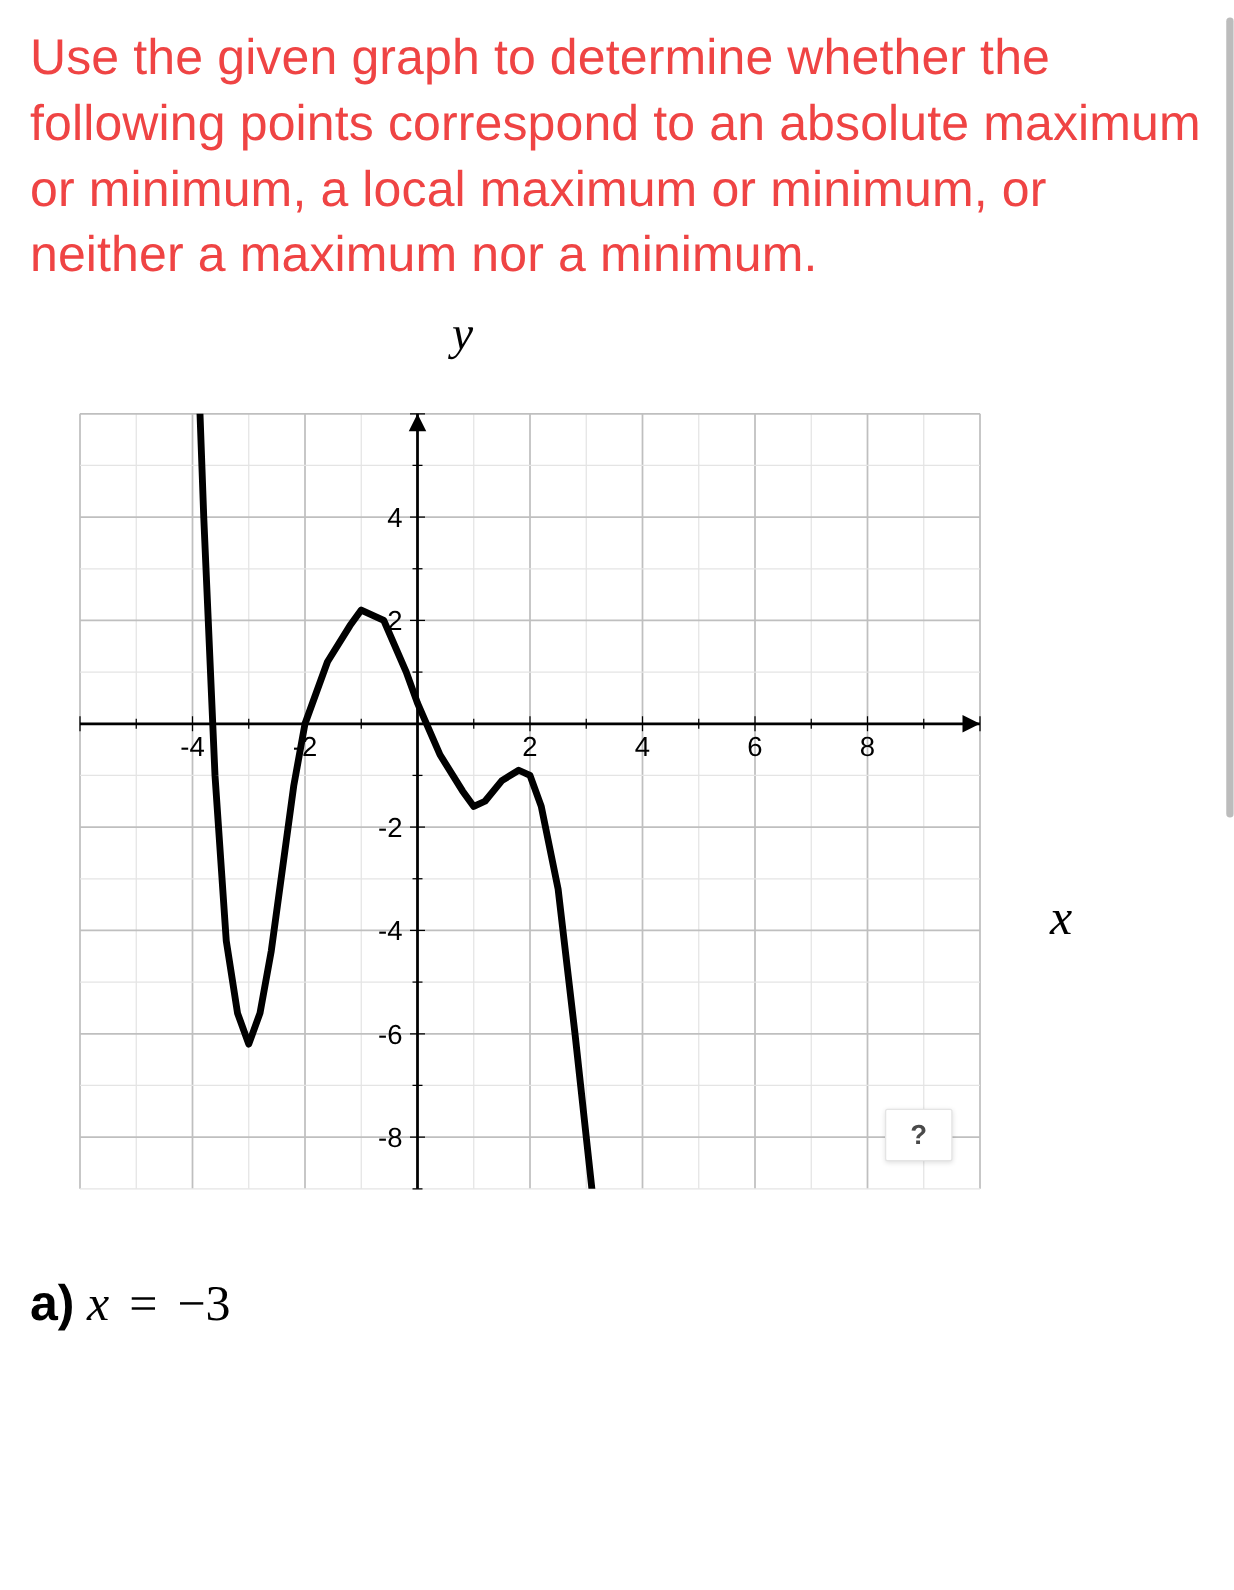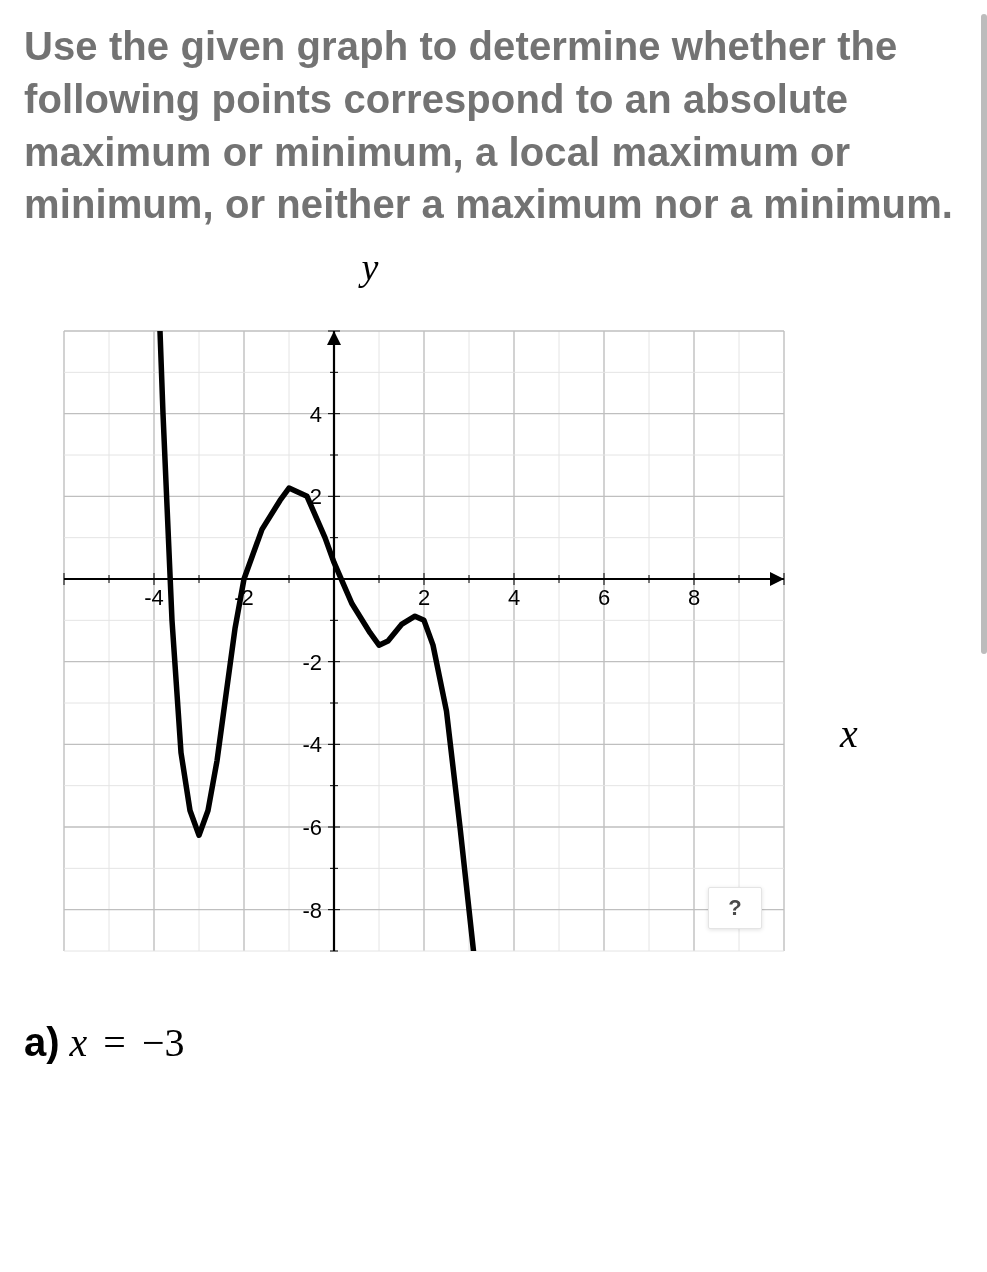--- a/index.html
+++ b/index.html
@@ -1,19 +1,19 @@
 <!DOCTYPE html>
 <html><head>
 <meta charset="utf-8">
 <style>
   * { box-sizing: border-box; margin: 0; padding: 0; }
   html, body { width: 987px; height: 1272px; font-family: Arial, Helvetica, sans-serif; background: #fff; }
   .page { padding: 20px 24px; position: relative; height: 100%; }
   .scroll-indicator { position: absolute; right: 0; top: 14px; width: 6px; height: 640px; background: #bcbcbc; border-radius: 3px; }
-  .prompt { font-size: 40px; font-weight: 700; line-height: 1.32; color: #737373; letter-spacing: 0.1px; }
+  .prompt { font-size: 40px; font-weight: 400; line-height: 1.32; color: #ef4444; letter-spacing: 0.1px; }
   .graph-wrap { display: flex; align-items: center; margin-top: 14px; }
   .graph-col { position: relative; width: 800px; }
   .y-label { font-family: 'Times New Roman', serif; font-style: italic; font-size: 38px; text-align: center; width: 800px; margin-left: 0; margin-bottom: 2px; position: relative; left: -54px; }
   .x-label { font-family: 'Times New Roman', serif; font-style: italic; font-size: 40px; margin-left: 16px; margin-top: 230px; }
   .hint-btn { position: absolute; right: 62px; bottom: 62px; width: 54px; height: 42px; background: #fff; border: 1px solid #e4e4e4; border-radius: 2px; box-shadow: 0 1px 4px rgba(0,0,0,0.12); display: flex; align-items: center; justify-content: center; font-size: 22px; font-weight: 700; color: #4a4a4a; cursor: pointer; }
   .part-a { font-size: 40px; margin-top: 28px; display: flex; align-items: baseline; gap: 10px; }
   .part-a .label { font-weight: 700; }
   .part-a .math { font-family: 'Times New Roman', serif; font-style: italic; }
   .part-a .eq { font-family: 'Times New Roman', serif; font-style: normal; margin: 0 6px; }
   svg { display: block; }

